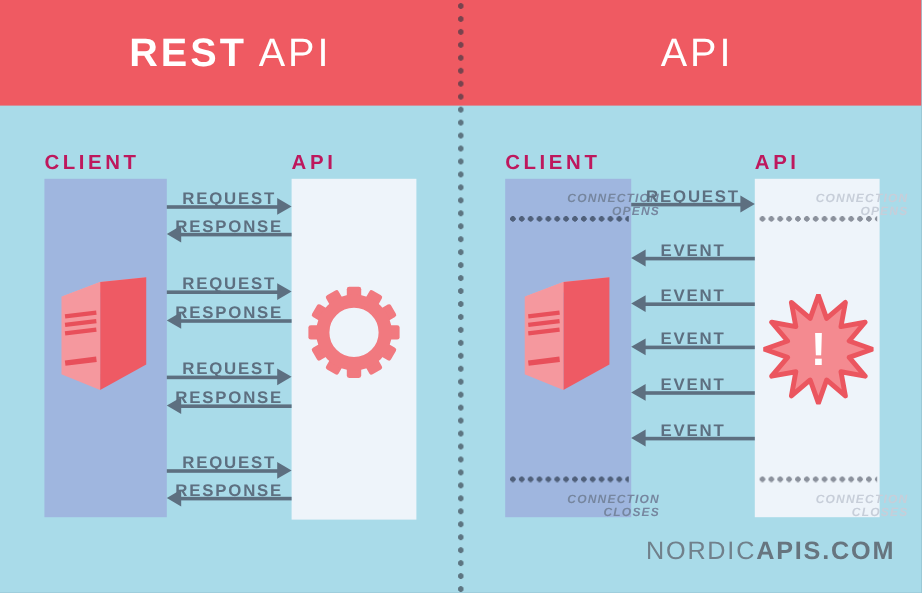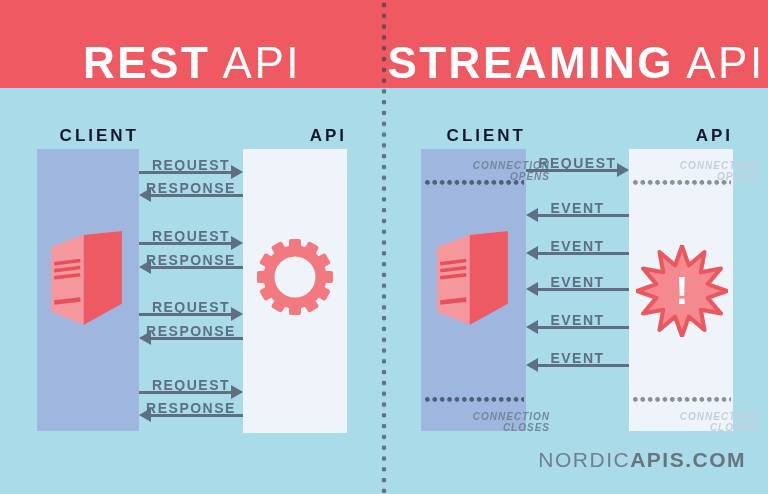--- a/index.html
+++ b/index.html
@@ -9,37 +9,37 @@
     background:#A9DBE9;
     font-family:"Liberation Sans", sans-serif;
     -webkit-font-smoothing:antialiased;
   }
   
   .header{
     position:absolute; left:0; top:0; width:768px; height:88px;
     background:#EF5A62; display:flex;
   }
   .header-cell{
-    width:384px; height:100%; display:flex; align-items:flex-end; justify-content:center;
-    color:#ffffff; font-size:44px; letter-spacing:2.5px; white-space:pre;
+    width:384px; height:100%; display:flex; align-items:center; justify-content:center;
+    color:#ffffff; font-size:33px; letter-spacing:2.5px; white-space:pre;
   }
   .header-cell .bold{ font-weight:800; }
   .header-cell .light{ font-weight:300; }
   
   .divider{
     position:absolute; left:381px; top:0; width:6px; height:494px;
     background-image:radial-gradient(circle at 3px 5px, rgba(47,54,66,0.62) 2.1px, rgba(0,0,0,0) 2.6px);
     background-size:6px 10.8px;
   }
   
   .col{ position:absolute; }
   .col.client{ background:#9FB6DF; }
   .col.api{ background:#EEF4FA; }
   .col-label{
-    position:absolute; text-align:right; color:#0f172a;
+    position:absolute; text-align:left; color:#be185d;
     font-size:17px; font-weight:700; letter-spacing:3px;
   }
   
   .flow-label{
     position:absolute; height:13px; text-align:center;
     font-size:14px; font-weight:700; letter-spacing:1.5px; color:#5D6F80;
   }
   .arrow{ position:absolute; height:14px; }
   .arrow .shaft{ position:absolute; top:5.5px; height:3px; background:#5D6F80; left:0; right:0; }
   .arrow.right .shaft{ right:9px; }
@@ -76,21 +76,21 @@
   .brand .regular{ font-weight:400; }
   .brand .bold{ font-weight:800; color:#67757F; }
 </style>
 </head>
 <body>
 
 <div class="canvas">
 
   <div class="header">
     <div class="header-cell"><span class="bold">REST</span><span class="light"> API</span></div>
-    <div class="header-cell"><span class="bold">STREAMING</span><span class="light"> API</span></div>
+    <div class="header-cell"><span class="light"> API</span></div>
   </div>
 
   <div class="col-label" style="left:37px;top:126px;width:102px">CLIENT</div>
   <div class="col-label" style="left:243px;top:126px;width:104px">API</div>
 
   <div class="col client" style="left:37px;top:149px;width:102px;height:282px"></div>
   <div class="col api" style="left:243px;top:149px;width:104px;height:284px"></div>
 
   <svg class="icon" style="left:51px;top:229px" width="73" height="97" viewBox="0 0 72 96">
     <polygon points="0,18 32,6 70,2 38,14" fill="#F7A6AB"></polygon>

